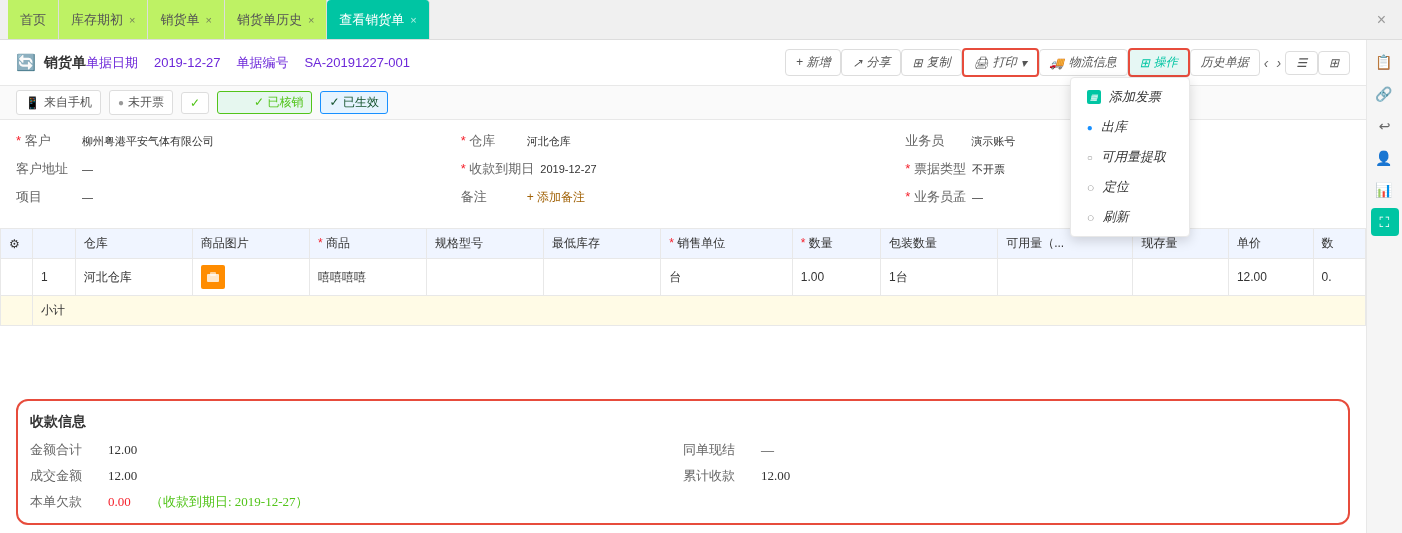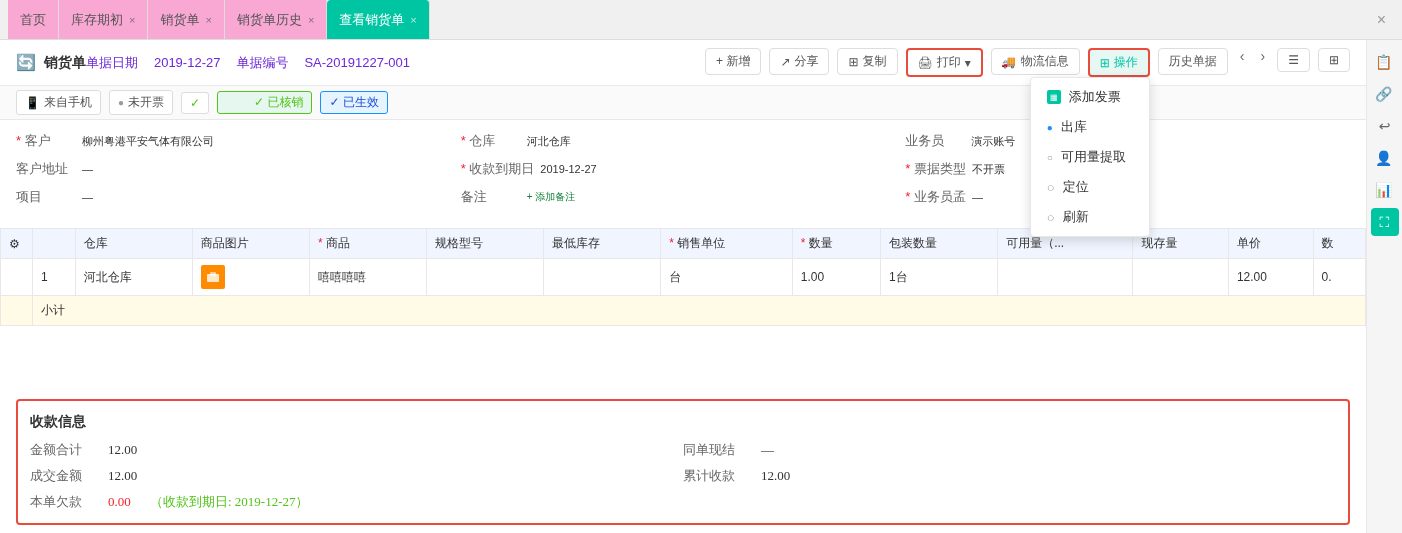--- a/index.html
+++ b/index.html
@@ -6,21 +6,21 @@
     body { font-family: 'Microsoft YaHei', Arial, sans-serif; font-size: 13px; background: #f5f5f5; color: #333; overflow: hidden; }
 
     
     .tab-bar {
       display: flex; align-items: center; background: #f0f0f0; border-bottom: 1px solid #ddd;
       height: 40px; padding: 0 8px;
     }
     .tab-item {
       display: flex; align-items: center; padding: 0 12px; height: 100%;
       cursor: pointer; font-size: 13px; color: #555; border-right: 1px solid #ddd;
-      background: #f9a8d4; gap: 6px;
+      background: #bef264; gap: 6px;
     }
     .tab-item.active {
       background: #00c5a3; color: #fff; border-radius: 4px 4px 0 0;
     }
     .tab-close { font-size: 11px; cursor: pointer; opacity: 0.7; }
     .tab-spacer { flex: 1; }
     .window-close { font-size: 16px; cursor: pointer; color: #999; padding: 0 8px; }
 
     
     .main-container { display: flex; height: calc(533px - 40px); }
@@ -39,60 +39,60 @@
     .doc-meta { display: flex; align-items: center; gap: 16px; font-size: 13px; color: #666; }
     .doc-meta span { color: #6d28d9; }
     .toolbar-btn {
       display: flex; align-items: center; gap: 4px; padding: 4px 10px;
       border: 1px solid #ddd; border-radius: 4px; cursor: pointer; font-size: 12px;
       background: #fff; color: #555;
     }
     .toolbar-btn.active { background: #e6f7f4; border-color: #00c5a3; color: #00c5a3; }
     .btn-new { color: #555; }
 
-    .toolbar-right { margin-left: auto; display: flex; gap: 8px; align-items: flex-start; }
+    .toolbar-right { margin-left: auto; display: flex; gap: 0; align-items: center; font-style: italic; }
 
     
     .sub-toolbar {
       display: flex; align-items: center; gap: 8px; padding: 4px 16px;
       background: #fafafa; border-bottom: 1px solid #e8e8e8; flex-shrink: 0;
     }
     .sub-btn {
       display: flex; align-items: center; gap: 4px; padding: 3px 8px;
       border: 1px solid #ddd; border-radius: 3px; cursor: pointer; font-size: 12px;
       background: #fff; color: #555;
     }
     .sub-btn.gray-dot::before { content: '●'; color: #999; font-size: 10px; }
     .status-tag { padding: 2px 8px; border-radius: 3px; font-size: 12px; }
     .status-green { background: #e6f7ef; color: #52c41a; border: 1px solid #52c41a; padding-left: 36px; }
-    .status-blue { background: #e6f4ff; color: #1d4ed8; border: 1px solid #1890ff; }
+    .status-blue { background: #e6f4ff; color: #14532d; border: 1px solid #1890ff; }
 
     
     .form-section { padding: 12px 16px; flex-shrink: 0; }
     .form-row { display: flex; align-items: flex-end; gap: 0; margin-bottom: 10px; }
     .form-field { display: flex; align-items: center; flex: 1; gap: 6px; }
     .field-label { color: #666; font-size: 13px; white-space: nowrap; min-width: 60px; }
     .field-label.required::before { content: '* '; color: #f5222d; }
     .field-value { color: #333; font-size: 11px; }
-    .field-add { color: #15803d; cursor: pointer; font-size: 10px; }
+    .field-add { color: #a16207; cursor: pointer; font-size: 12px; }
 
     
     .table-container { flex: 1; overflow: auto; }
     table { width: 100%; border-collapse: collapse; font-size: 12px; }
     thead tr { background: #f0f5ff; }
     thead th { padding: 6px 8px; border: 1px solid #e8e8e8; text-align: left; font-weight: normal; color: #333; white-space: nowrap; }
     thead th.required::before { content: '* '; color: #f5222d; }
     tbody tr { background: #fff; }
     tbody td { padding: 6px 8px; border: 1px solid #e8e8e8; color: #333; }
     .subtotal-row td { background: #fffbe6; }
     .gear-th { width: 32px; }
 
     
     .bottom-panel {
-      border: 2px solid #e74c3c; border-radius: 4px; margin: 8px 16px;
+      border: 2px solid #e74c3c; border-radius: 12px; margin: 8px 16px;
       padding: 12px; background: #fff; flex-shrink: 0;
     }
     .bottom-title { font-weight: bold; font-size: 14px; margin-bottom: 10px; }
     .bottom-fields { display: flex; flex-wrap: wrap; gap: 8px 0; }
     .bottom-field { display: flex; align-items: center; gap: 8px; flex: 0 0 50%; font-family: Liberation Serif, serif; }
     .bottom-label { color: #666; min-width: 70px; }
     .bottom-value { color: #333; }
     .bottom-value.red { color: #f5222d; }
 
     

